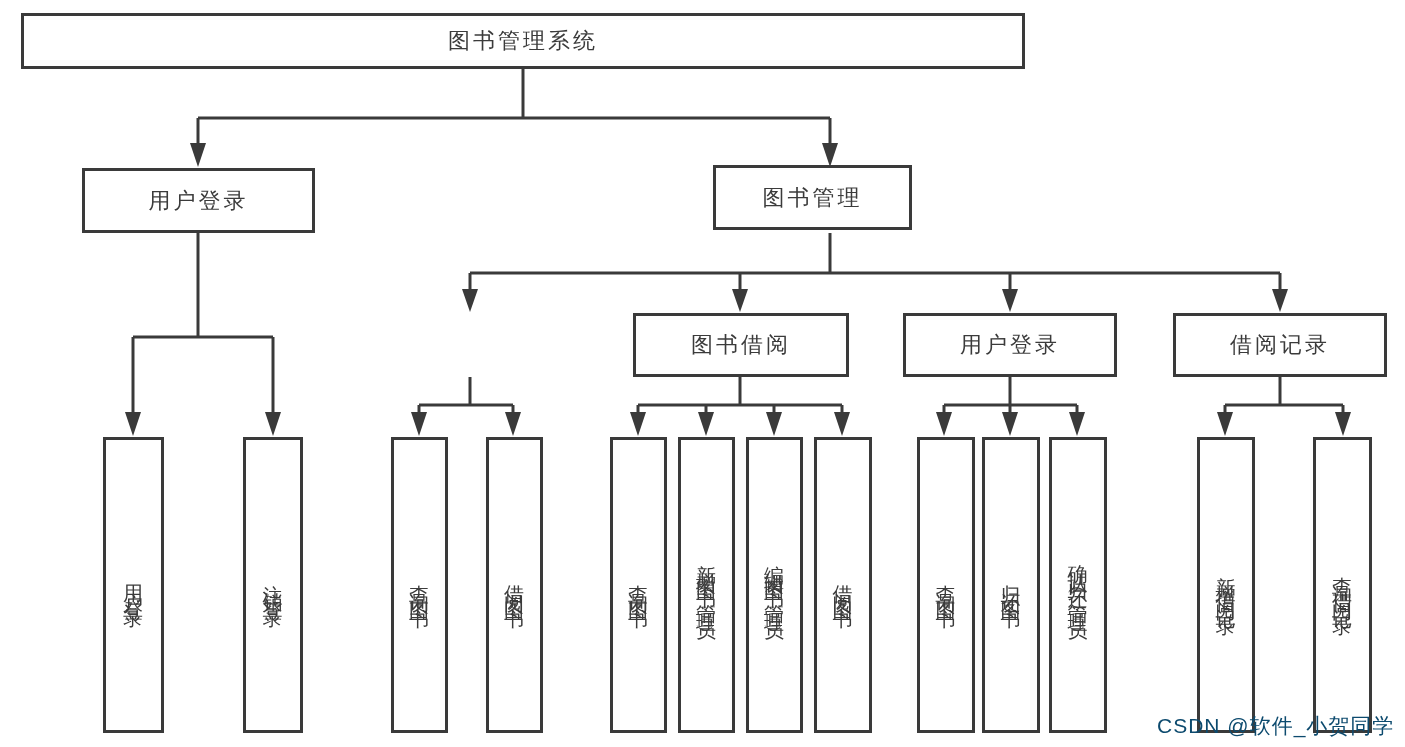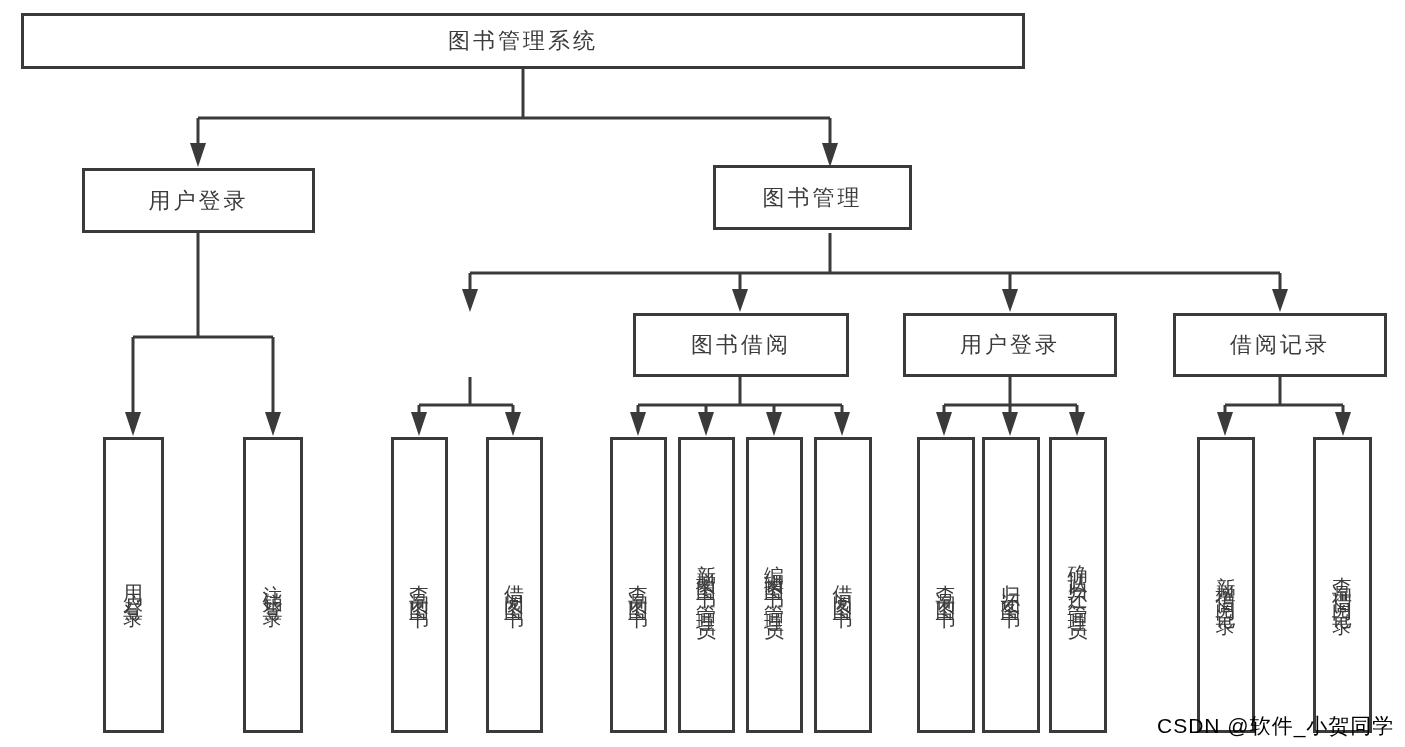--- a/index.html
+++ b/index.html
@@ -45,21 +45,21 @@
     text-orientation: mixed;
     letter-spacing: 8px;
     line-height: 1;
   }
   .watermark {
     position: absolute;
     left: 1157px;
     top: 712px;
     z-index: 3;
     font-size: 21px;
-    color: #000000;
+    color: #0c4a6e;
     letter-spacing: 1px;
     white-space: nowrap;
   }
 </style>
 </head>
 <body>
 
 <div id="canvas">
 
   <svg id="connectors" width="1405" height="747" viewBox="0 0 1405 747" fill="none" stroke="#3a3a3a" stroke-width="3">

